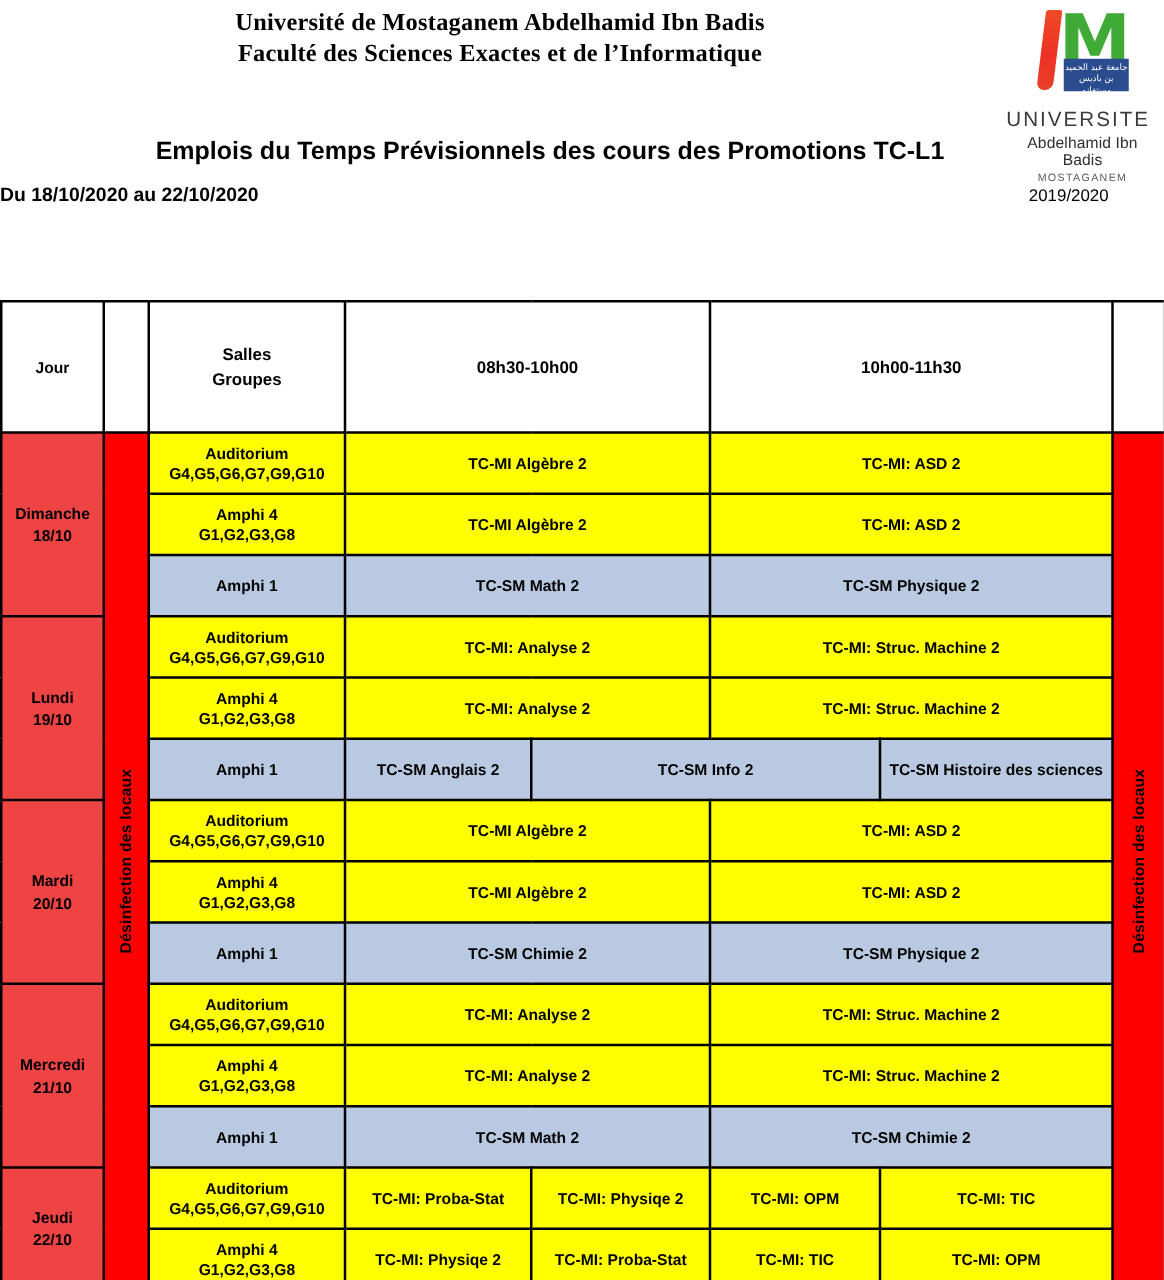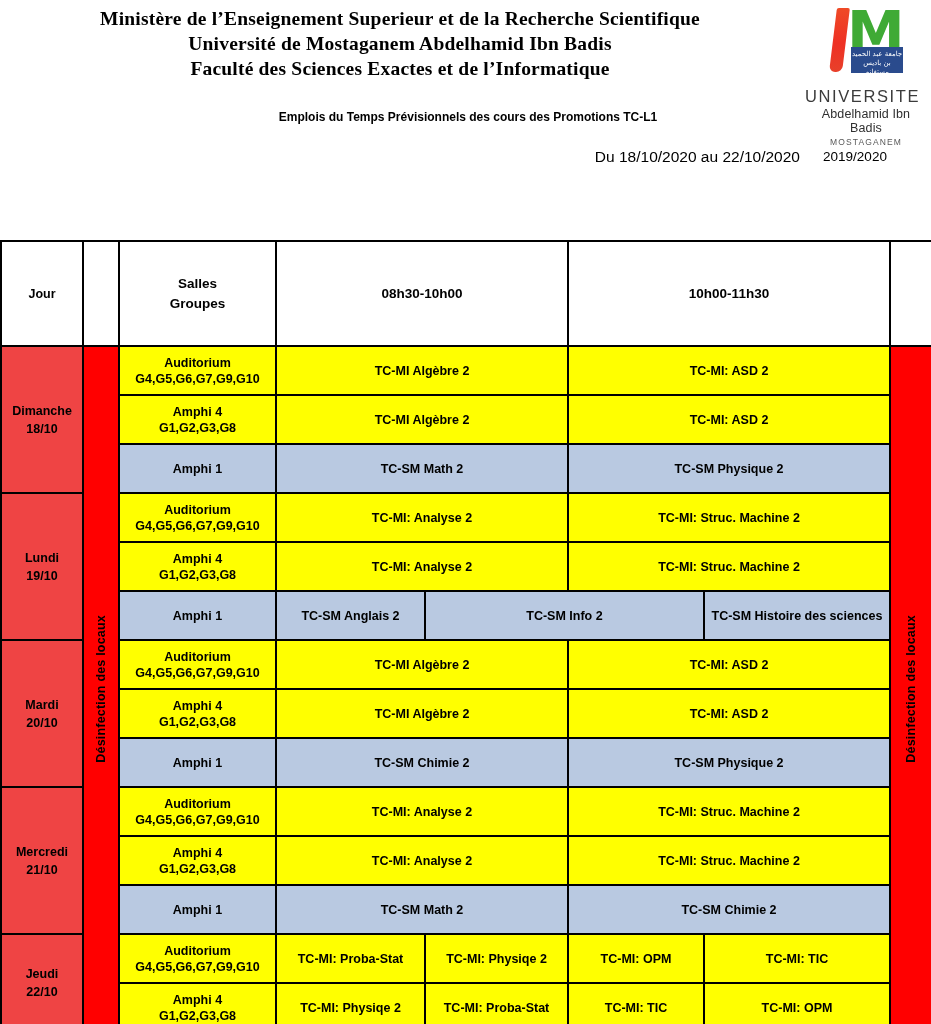--- a/index.html
+++ b/index.html
@@ -61,28 +61,28 @@
   .logo-t2{
     text-align:center;font-size:12.5px;font-weight:normal;color:#2f2f2f;
     letter-spacing:0.1px;margin-top:1px;
   }
   .logo-t3{
     text-align:center;font-size:8.5px;color:#585858;letter-spacing:1.1px;margin-top:2px;
   }
 
   .subtitle{
     position:absolute;left:0;top:110px;width:880px;text-align:center;
-    font-size:12px;font-weight:bold;padding-left:28px;
+    font-size:20px;font-weight:bold;
   }
   .daterow{
     position:absolute;left:0;top:148px;width:931px;height:24px;
   }
   .daterange{
-    position:absolute;left:0;top:0;width:800px;text-align:right;
-    font-size:15.5px;font-weight:normal;
+    position:absolute;left:0;top:0;width:800px;text-align:left;
+    font-size:15.5px;font-weight:bold;
   }
   .year{
     position:absolute;left:800px;top:1px;width:110px;text-align:center;
     font-size:13.5px;font-weight:normal;
   }
 
   
   .tablewrap{position:absolute;left:0;top:240px;width:931px;}
   table.tt{
     border-collapse:collapse;
@@ -121,21 +121,20 @@
   .cellpad{padding:0 3px;}
 </style>
 </head>
 <body>
 
 <div class="page">
 
   <div class="header">
 
     <div class="head-titles">
-      <div>Ministère de l’Enseignement Superieur et de la Recherche Scientifique</div>
       <div>Université de Mostaganem Abdelhamid Ibn Badis</div>
       <div>Faculté des Sciences Exactes et de l’Informatique</div>
     </div>
 
     <div class="logo">
       <div class="logo-mark">
         <div class="logo-bar"></div>
         <div class="logo-m">M</div>
         <div class="logo-ar">جامعة عبد الحميد بن باديس مستغانم</div>
       </div>

